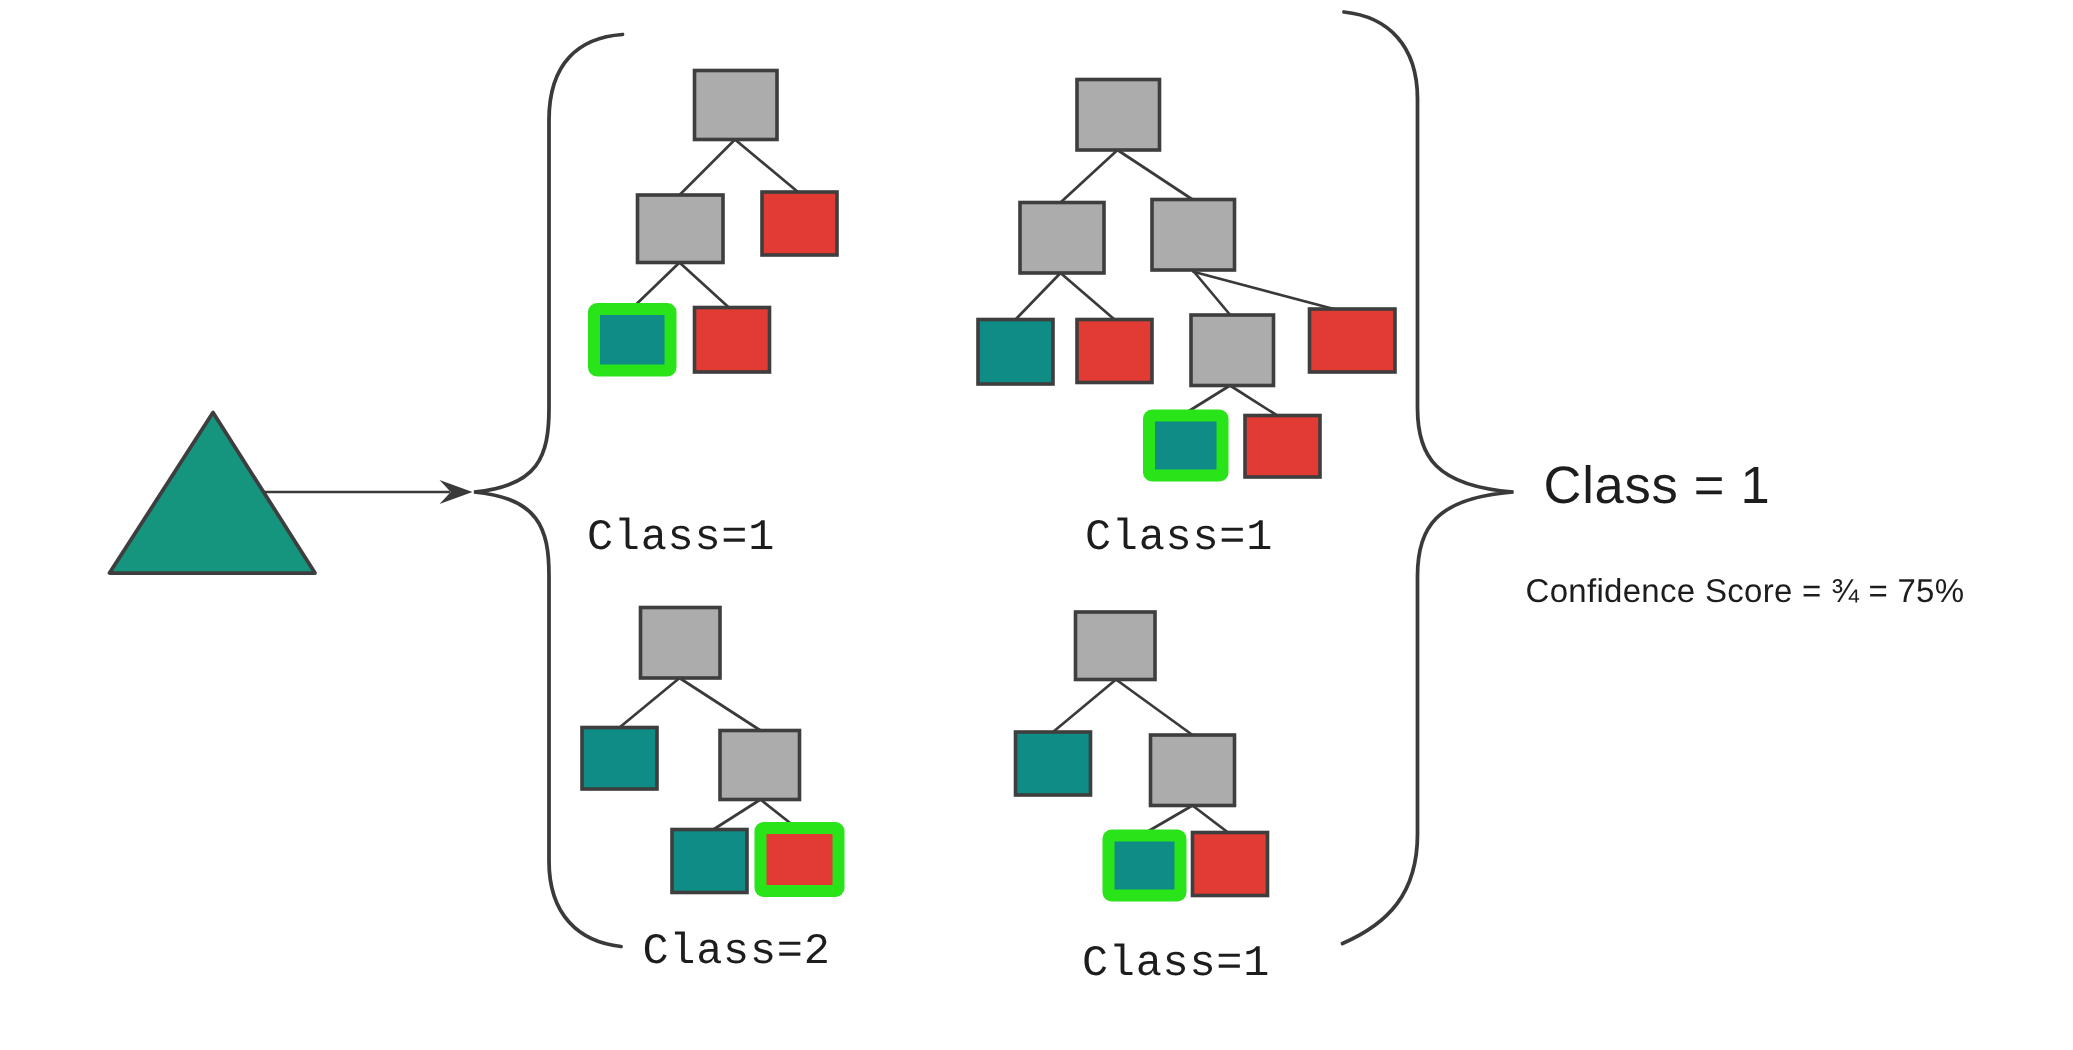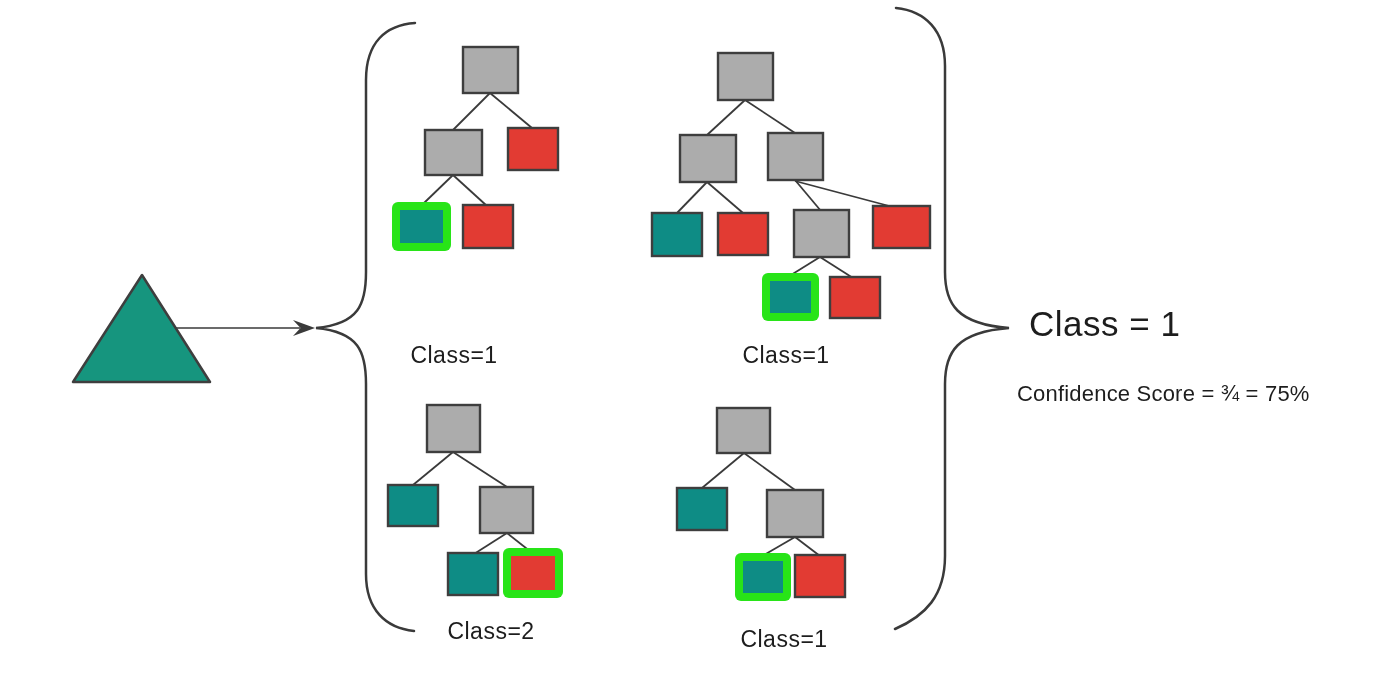--- a/index.html
+++ b/index.html
@@ -12,23 +12,24 @@
     color:#1d1d1d;
   }
   .stage svg{position:absolute;left:0;top:0;}
   .lbl{
     position:absolute;
     white-space:nowrap;
     line-height:1;
     color:#1d1d1d;
   }
   .tree-label{
-    font-size:23px;
+    font-size:29px;
     transform:translateX(-50%);
     letter-spacing:0.5px;
+    font-family:Liberation Mono, monospace;
   }
   .lbl-t1{left:454px;top:344px;}
   .lbl-t2{left:786px;top:344px;}
   .lbl-t3{left:491px;top:620px;}
   .lbl-t4{left:784px;top:628px;}
   .result-class{
     left:1017px;top:306px;
     font-size:35px;
     letter-spacing:0.5px;
     margin-left:12px;

